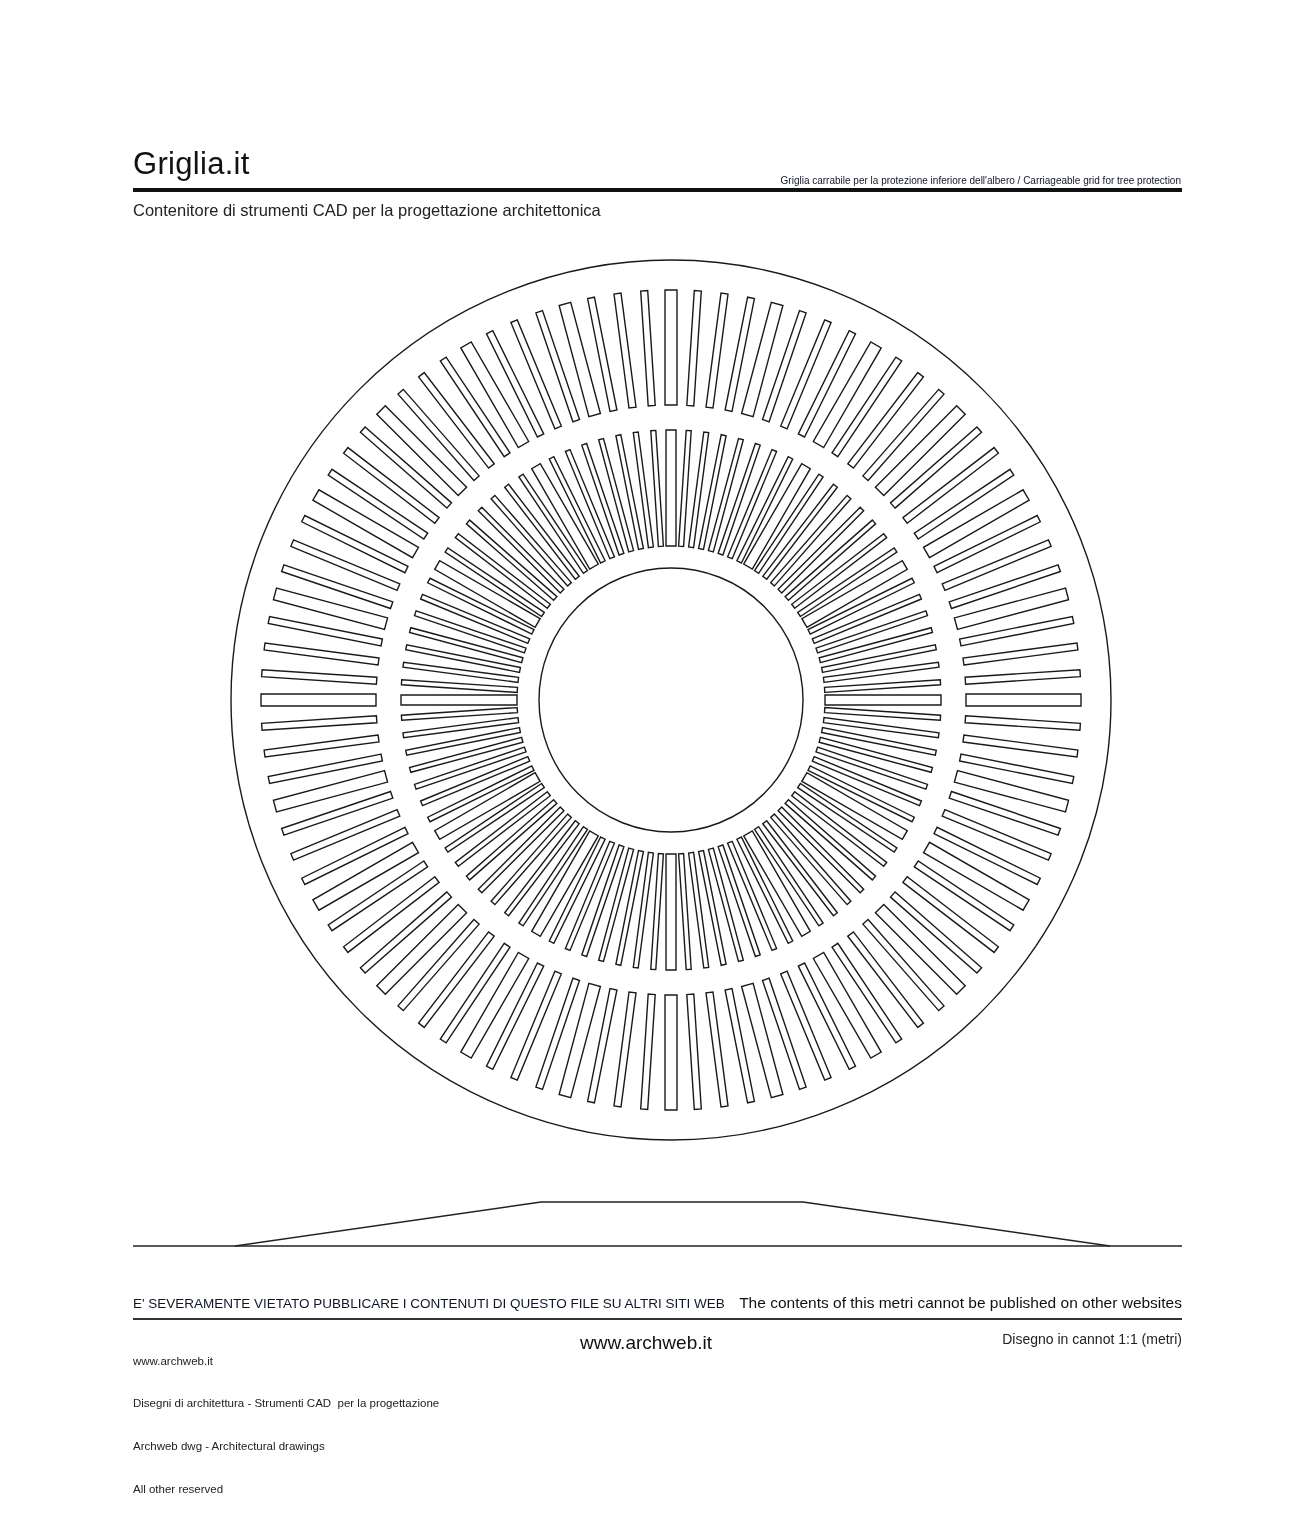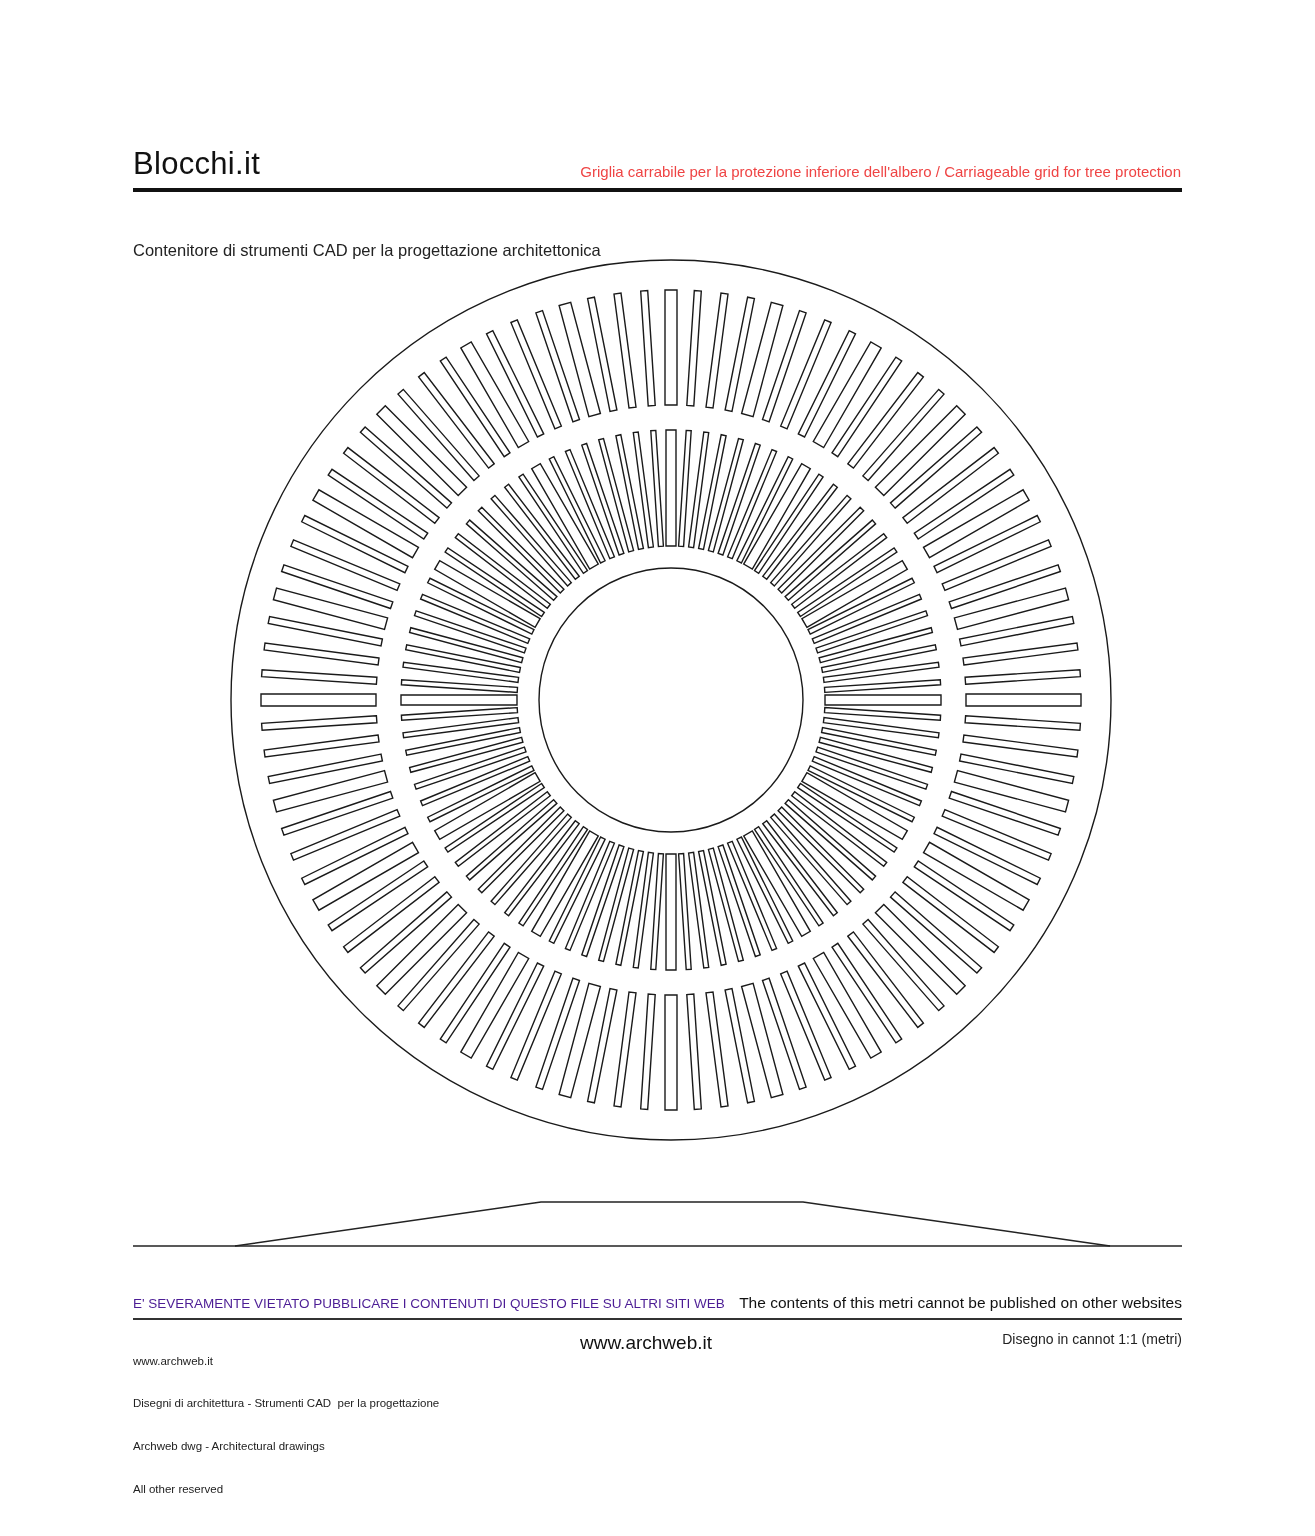--- a/index.html
+++ b/index.html
@@ -1,35 +1,35 @@
 <!DOCTYPE html>
 <html><head>
 <meta charset="utf-8">
 <style>
   html, body { margin:0; padding:0; background:#ffffff; }
   body { width:1315px; height:1536px; position:relative; overflow:hidden;
          font-family:"Liberation Sans", sans-serif; color:#111; }
   .abs { position:absolute; white-space:nowrap; }
   #brand { left:133px; top:146px; font-size:31px; letter-spacing:0.3px; color:#111; }
-  #title { right:134px; top:163px; font-size:15px; color:#ef4444; }
+  #title { right:134px; top:175px; font-size:10px; color:#0f172a; }
   #rule-top { left:133px; top:188px; width:1049px; height:4px; background:#111; }
-  #subtitle { left:133px; top:201px; font-size:16.5px; color:#222;margin-top:40px; }
+  #subtitle { left:133px; top:201px; font-size:16.5px; color:#222; }
   #drawing { position:absolute; left:0; top:0; }
-  #warn-it { left:133px; top:1296px; font-size:13.5px; color:#4c1d95; }
+  #warn-it { left:133px; top:1296px; font-size:13.5px; color:#0f172a; }
   #warn-en { right:133px; top:1294px; font-size:15.5px; color:#111; }
   #rule-bottom { left:133px; top:1318px; width:1049px; height:2px; background:#333; }
   #footer-left { left:133px; top:1325px; font-size:11.5px; line-height:14.3px; color:#222; white-space:pre; }
   #footer-center { left:580px; top:1332px; font-size:19px; color:#111; }
   #footer-right { right:133px; top:1331px; font-size:14px; color:#222; }
   .fl-line { display:block; }
 </style>
 </head>
 <body>
 
-<div id="brand" class="abs">Blocchi.it</div>
+<div id="brand" class="abs">Griglia.it</div>
 <div id="title" class="abs">Griglia carrabile per la protezione inferiore dell'albero  /  Carriageable grid for tree protection</div>
 <div id="rule-top" class="abs"></div>
 <div id="subtitle" class="abs">Contenitore di strumenti CAD per la progettazione architettonica</div>
 
 <svg id="drawing" width="1315" height="1536" viewBox="0 0 1315 1536">
   <g id="plan" fill="none" stroke="#1a1a1a" stroke-width="1.4">
     <circle id="outer-circle" cx="671" cy="700" r="440"></circle>
     <circle id="inner-circle" cx="671" cy="700" r="132"></circle>
     <g id="outer-slots">
         <polygon points="966.0,706.0 1081.0,706.0 1081.0,694.0 966.0,694.0"></polygon>

